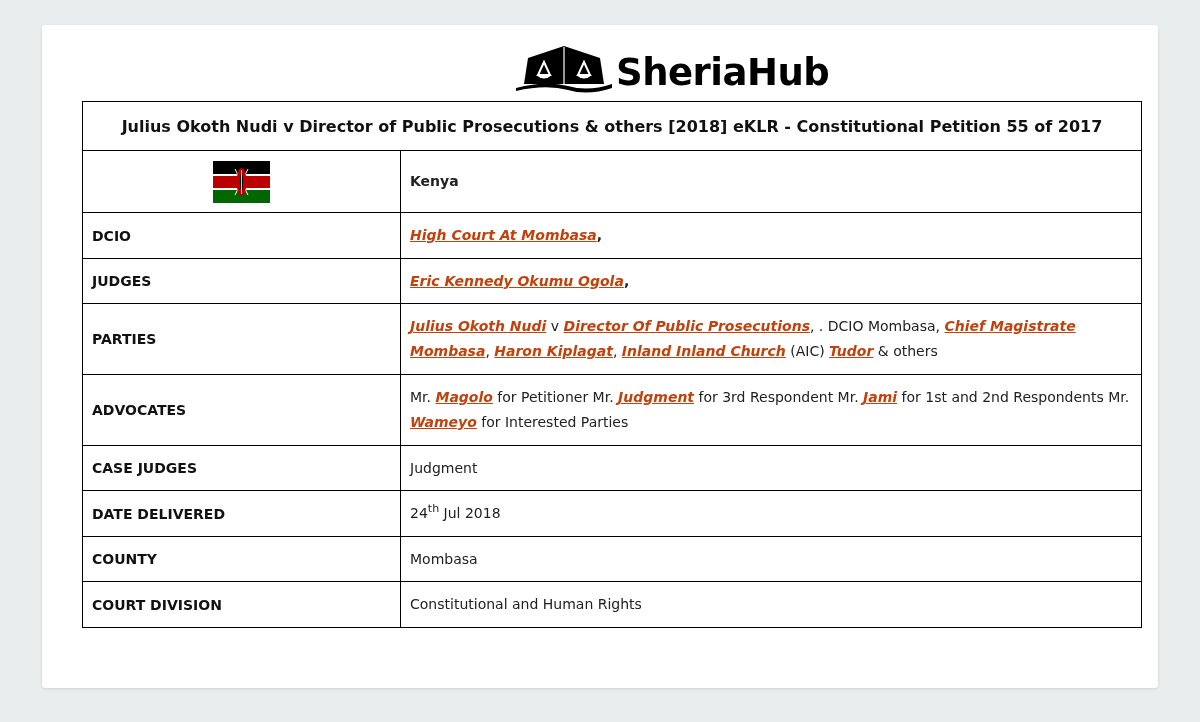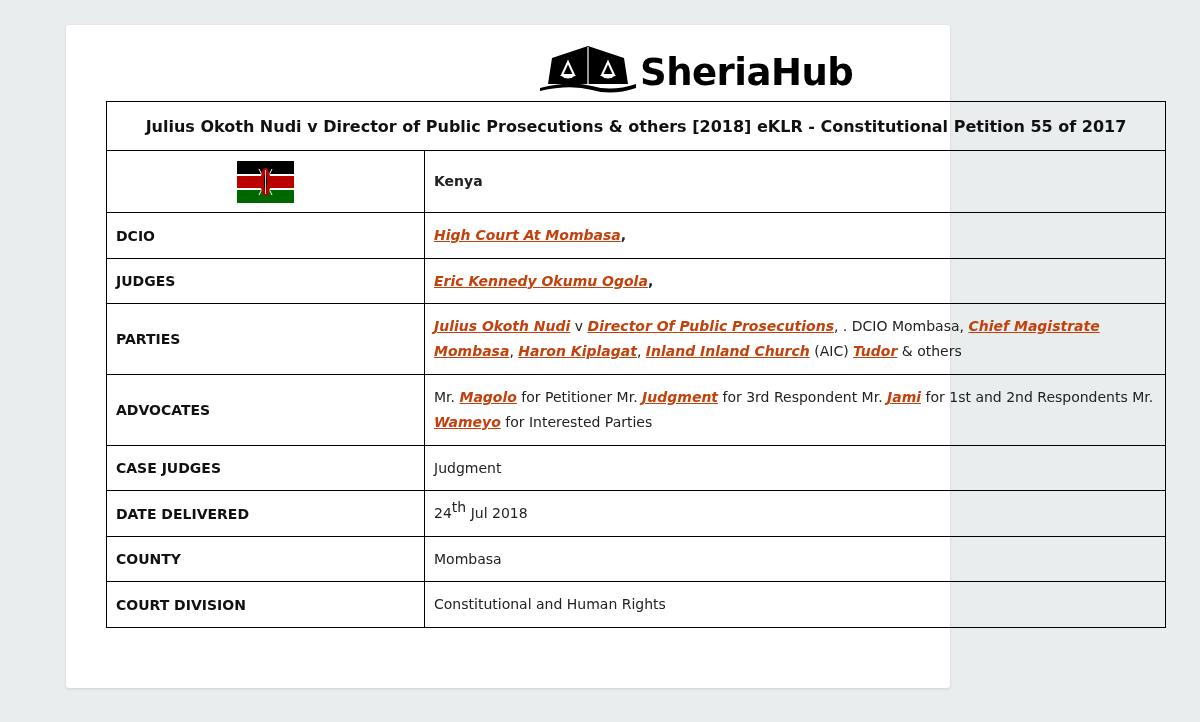--- a/index.html
+++ b/index.html
@@ -7,25 +7,24 @@
     body {
       width: 1200px; height: 722px;
       background: #eaedee;
       font-family: "DejaVu Sans", sans-serif;
       color: #222;
       overflow: hidden;
     }
     .card {
       position: absolute;
       left: 42px; top: 25px;
-      width: 884px; height: 663px;
+      width: 1116px; height: 663px;
       background: #ffffff;
       border-radius: 3px;
       box-shadow: 0 1px 3px rgba(0,0,0,0.12);
-      margin-left: 24px;
     }
     .logo {
       position: absolute;
       left: 474px; top: 18px;
       height: 52px;
       display: flex; align-items: center;
     }
     .logo svg { display: block; }
     .logo-text {
       font-family: "DejaVu Sans", sans-serif;
@@ -66,21 +65,21 @@
     .row-h46 td { height: 46px; }
     .row-h45 td { height: 45px; }
     .row-h71 td { height: 71px; }
     .link {
       font-weight: bold;
       color: #c2410c;
       text-decoration: underline;
       cursor: pointer;
       font-style: italic;
     }
-    sup { font-size: 14px; line-height: 0; }
+    sup { font-size: 11px; line-height: 0; }
     .bold { font-weight: bold; }
   </style>
 </head>
 <body>
 
 <div class="card">
 
   <div class="logo">
     <span>
       <svg width="98" height="50" viewBox="0 0 98 50">

